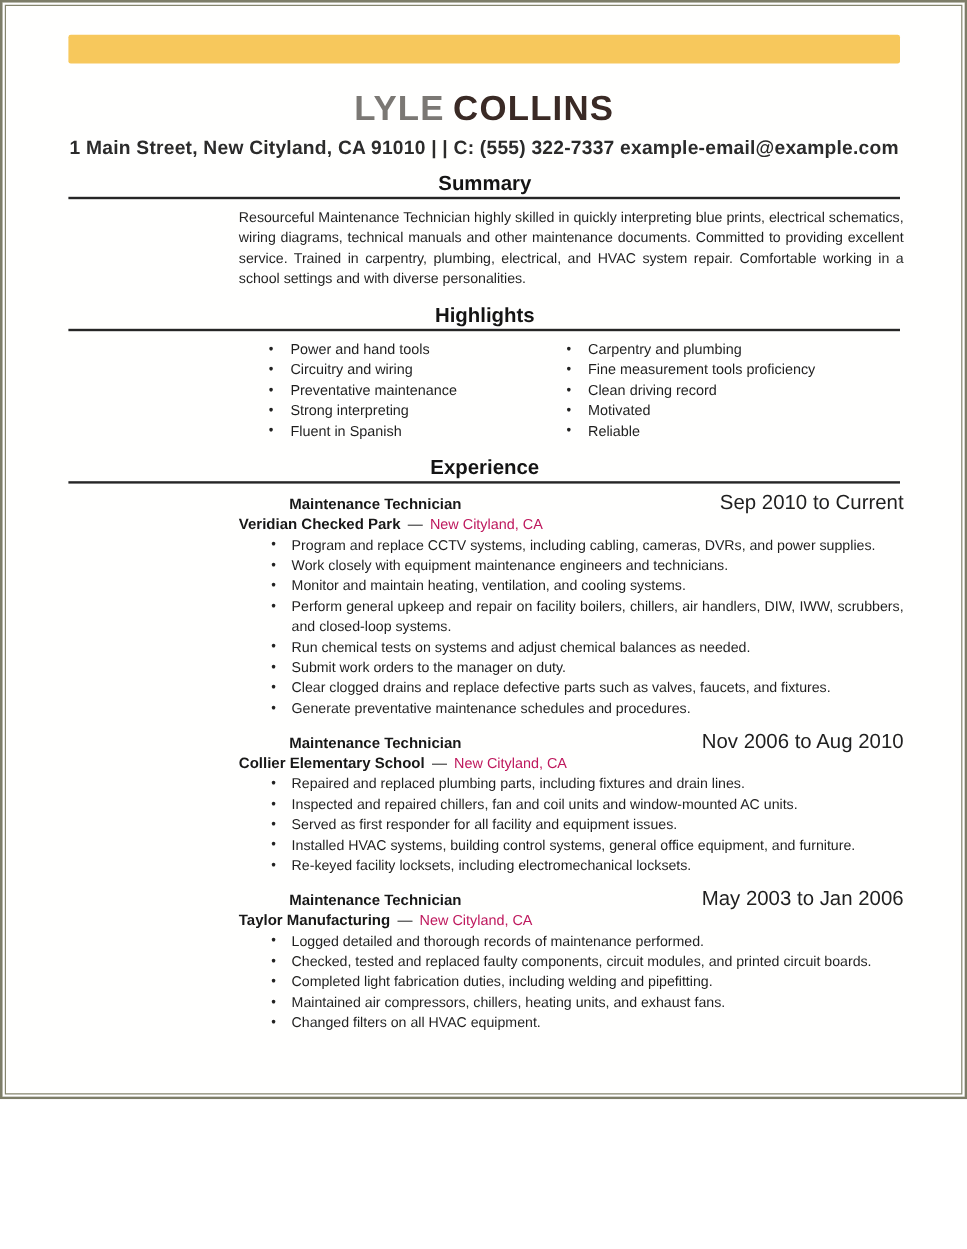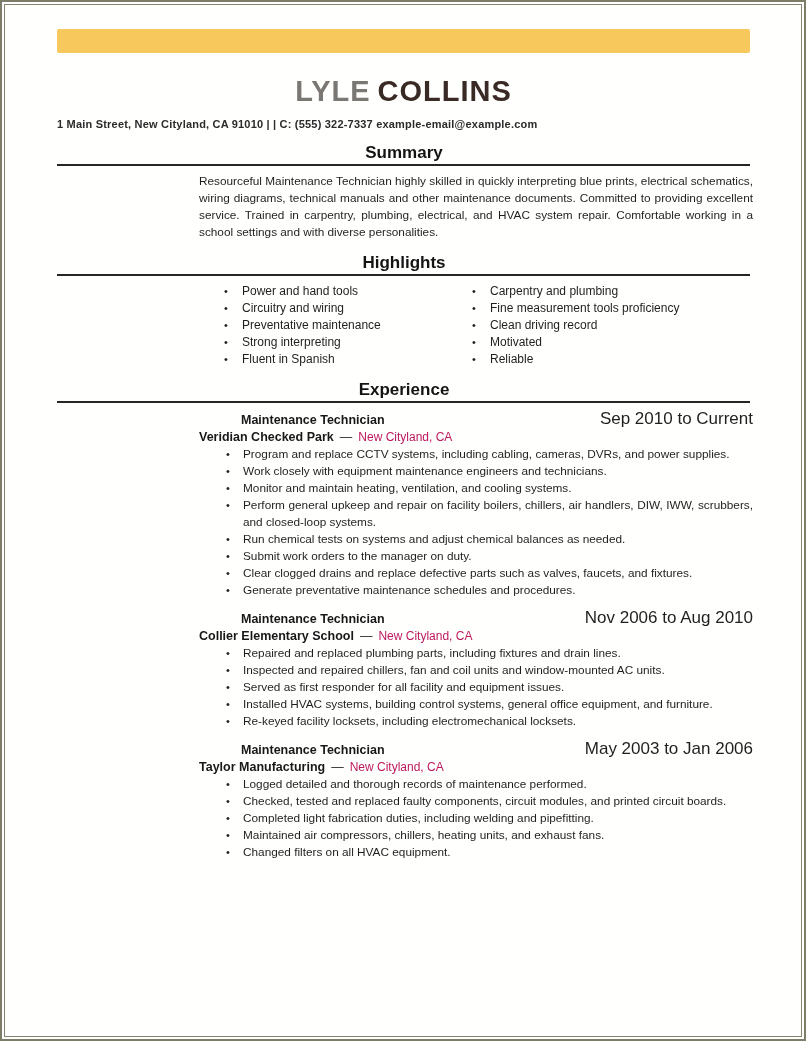--- a/index.html
+++ b/index.html
@@ -1,20 +1,20 @@
 <!DOCTYPE html>
 <html><head>
 <meta charset="utf-8">
 <style>
   * { box-sizing: border-box; }
   html, body { margin: 0; padding: 0; background: #ffffff; }
   .page {
     position: relative;
     width: 806px;
-    height: 1041px;
+    height: 916px;
     background: #fffffe;
     border: 2px solid #7d7d68;
     box-shadow: inset 0 0 0 2px #ffffff, inset 0 0 0 3px #85856e;
     font-family: "Liberation Sans", "DejaVu Sans", sans-serif;
     color: #1d1d1d;
     overflow: hidden;
   }
   .content { padding: 0 54px 0 55px; }
 
   .accent-bar {
@@ -31,21 +31,22 @@
     font-size: 29px;
     line-height: 35px;
     font-weight: bold;
     letter-spacing: 1px;
     color: #3a2a25;
   }
   .name .first { color: #7b7874; margin-right: 7px; }
 
   .contact-line {
     margin-top: 8px;
-    font-size: 11px;
+    text-align: center;
+    font-size: 16px;
     line-height: 14px;
     font-weight: bold;
     letter-spacing: 0.2px;
     color: #2b2b2b;
     white-space: nowrap;
   }
 
   .section { margin-top: 13px; }
   .section-title {
     margin: 0;

